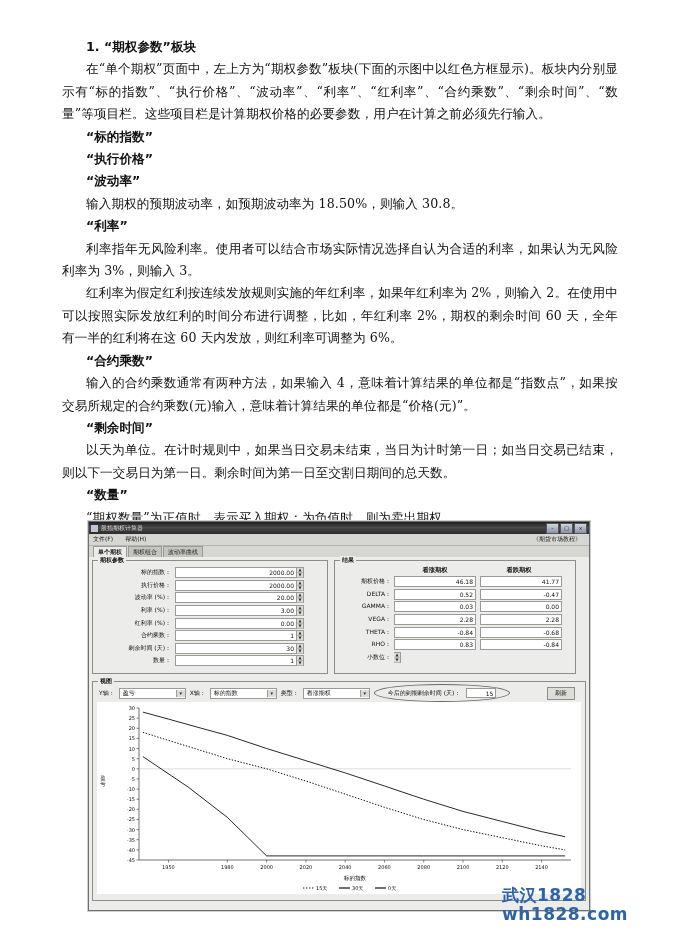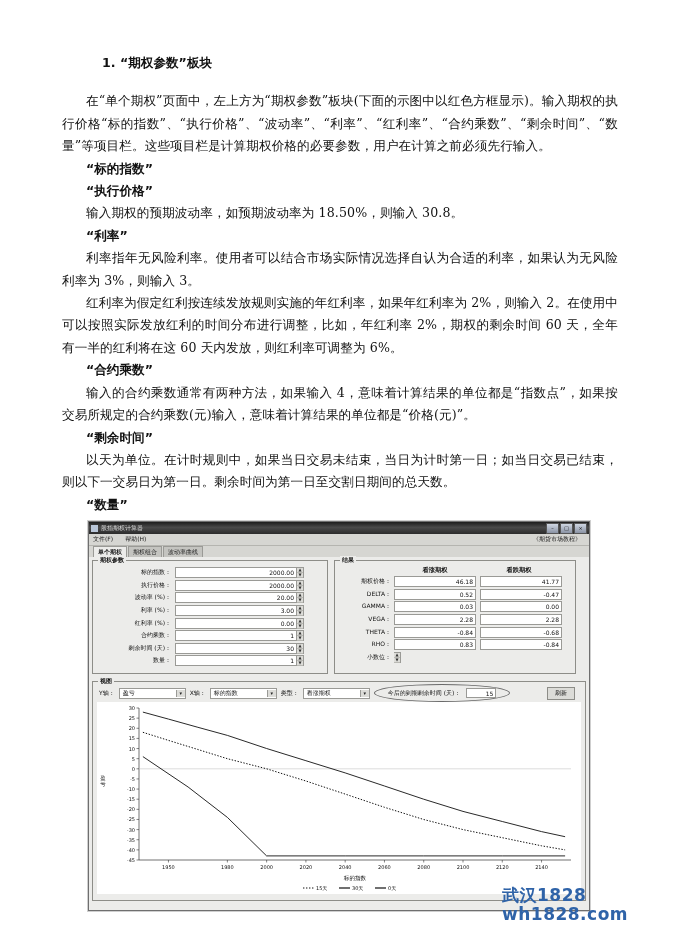--- a/index.html
+++ b/index.html
@@ -8,21 +8,21 @@
   .page{position:absolute;left:0;top:0;width:678px;height:941px;}
 
   
   .prose{position:absolute;left:62px;top:36px;width:556px;}
   .p{font-size:12.6px;line-height:22.4px;text-align:justify;margin:0;
      font-family:"DejaVu Serif","Liberation Serif",serif;letter-spacing:.1px;}
   .ind1{text-indent:24px;}
   .ind2{text-indent:24px;}
   .hd{font-weight:bold;text-indent:24px;font-size:12.6px;line-height:22.4px;margin:0;
       font-family:"DejaVu Sans","Liberation Sans",sans-serif;}
-  .num{font-weight:bold;text-indent:24px;font-size:12.6px;line-height:22.4px;margin:16px;
+  .num{font-weight:bold;text-indent:24px;font-size:12.6px;line-height:22.4px;margin:0;
       font-family:"DejaVu Sans","Liberation Sans",sans-serif;}
 
   
   .shot{position:absolute;left:88px;top:521px;width:500px;height:388px;
         background:#e8e8e6;border:1px solid #6f6f6f;box-shadow:0 0 0 1px #cfcfcf;}
   .titlebar{height:12px;background:linear-gradient(180deg,#1d1d1d 0%,#4a4a4a 45%,#2b2b2b 100%);
             display:flex;align-items:center;padding:0 2px;}
   .titlebar .tb-ico{width:7px;height:7px;background:#b9c6d8;margin-right:3px;flex:0 0 auto;}
   .titlebar .tb-txt{color:#dcdcdc;font-size:6px;white-space:nowrap;overflow:hidden;}
   .wbtns{margin-left:auto;display:flex;gap:1px;}
@@ -95,26 +95,27 @@
       font-size:17px;line-height:19px;letter-spacing:.5px;
       font-family:"DejaVu Sans","Liberation Sans",sans-serif;}
 </style>
 </head>
 <body>
 
 <div class="page">
 
   <div class="prose">
     <p class="num"><span>1.</span>&nbsp;<span>“期权参数”板块</span></p>
-    <p class="p ind1">在“单个期权”页面中，左上方为“期权参数”板块(下面的示图中以红色方框显示)。输入期权的执行价格“标的指数”、“执行价格”、“波动率”、“利率”、“红利率”、“合约乘数”、“剩余时间”、“数量”等项目栏。这些项目栏是计算期权价格的必要参数，用户在计算之前必须先行输入。</p>
+    <p class="p ind1">在“单个期权”页面中，左上方为“期权参数”板块(下面的示图中以红色方框显示)。板块内分别显示有“标的指数”、“执行价格”、“波动率”、“利率”、“红利率”、“合约乘数”、“剩余时间”、“数量”等项目栏。这些项目栏是计算期权价格的必要参数，用户在计算之前必须先行输入。</p>
 
     <p class="hd">“标的指数”</p>
 
     <p class="hd">“执行价格”</p>
 
+    <p class="hd">“波动率”</p>
     <p class="p ind2">输入期权的预期波动率，如预期波动率为 18.50%，则输入 30.8。</p>
 
     <p class="hd">“利率”</p>
     <p class="p ind2">利率指年无风险利率。使用者可以结合市场实际情况选择自认为合适的利率，如果认为无风险利率为 3%，则输入 3。</p>
 
     <p class="p ind2">红利率为假定红利按连续发放规则实施的年红利率，如果年红利率为 2%，则输入 2。在使用中可以按照实际发放红利的时间分布进行调整，比如，年红利率 2%，期权的剩余时间 60 天，全年有一半的红利将在这 60 天内发放，则红利率可调整为 6%。</p>
 
     <p class="hd">“合约乘数”</p>
     <p class="p ind2">输入的合约乘数通常有两种方法，如果输入 4，意味着计算结果的单位都是“指数点”，如果按交易所规定的合约乘数(元)输入，意味着计算结果的单位都是“价格(元)”。</p>
 

